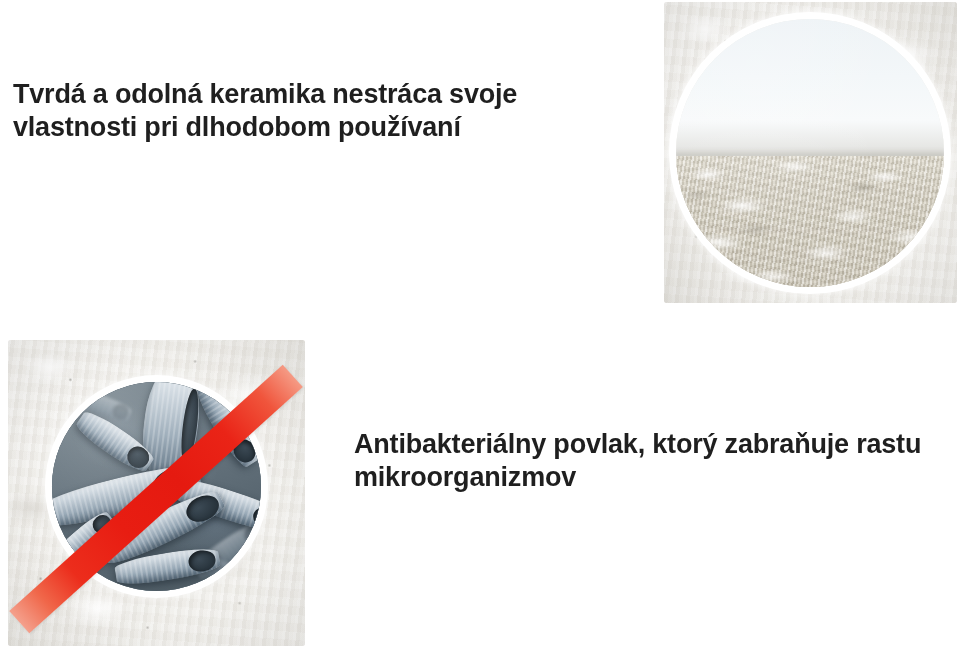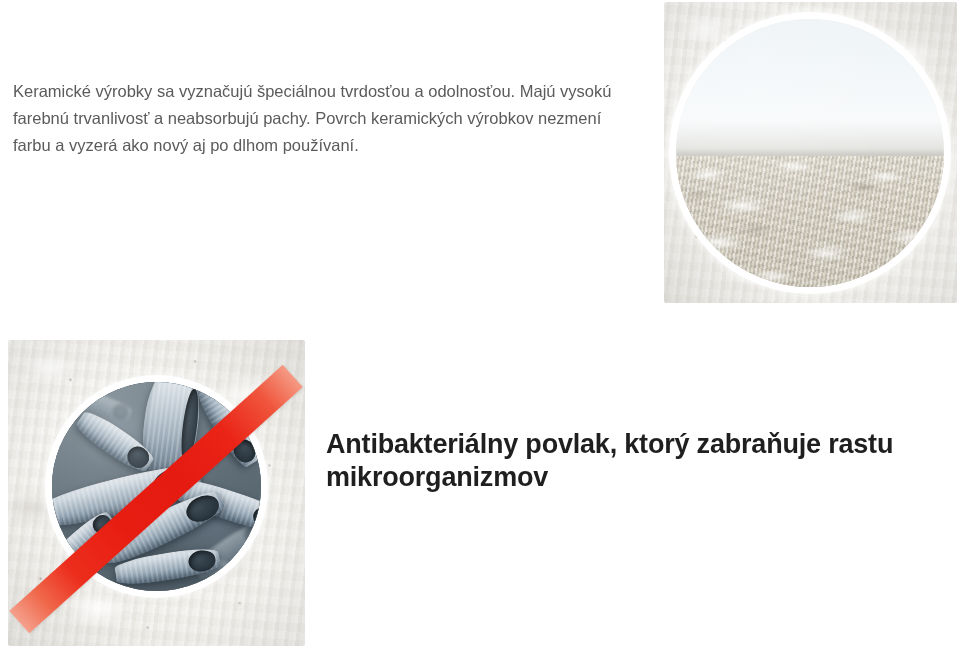--- a/index.html
+++ b/index.html
@@ -35,21 +35,21 @@
     margin: 0;
   }
 
   
   #block-ceramic-text {
     left: 13px;
     top: 78px;
     width: 625px;
   }
   #block-antibacterial-text {
-    left: 326px;
+    left: 354px;
     top: 428px;
     width: 615px;
   }
 
   
   .img-frame {
     position: absolute;
     overflow: hidden;
     background: #efefed;
   }
@@ -248,21 +248,21 @@
     inset: 0;
     border-radius: 50%;
     background: radial-gradient(ellipse at 30% 18%, rgba(255,255,255,.18) 0%, rgba(255,255,255,0) 55%);
     pointer-events: none;
   }
 </style>
 </head>
 <body>
 
 <div class="feature-block" id="block-ceramic-text">
-  <p class="feature-body">Keramické výrobky sa vyznačujú špeciálnou tvrdosťou a odolnosťou. Majú vysokú farebnú trvanlivosť a neabsorbujú pachy. Povrch keramických výrobkov nezmení farbu a vyzerá ako nový aj po dlhom používaní.</p>
+  <h2 class="feature-heading">Tvrdá a odolná keramika nestráca svoje vlastnosti pri dlhodobom používaní</h2>
 </div>
 
 <div class="img-frame" id="img-ceramic-frame">
   <div class="concrete"></div>
   <div class="vignette"></div>
   <div class="circle-photo" id="ceramic-circle">
     <div class="ceramic-sky"></div>
     <div class="ceramic-horizon"></div>
     <div class="ceramic-ground"></div>
     <div class="circle-gloss"></div>

